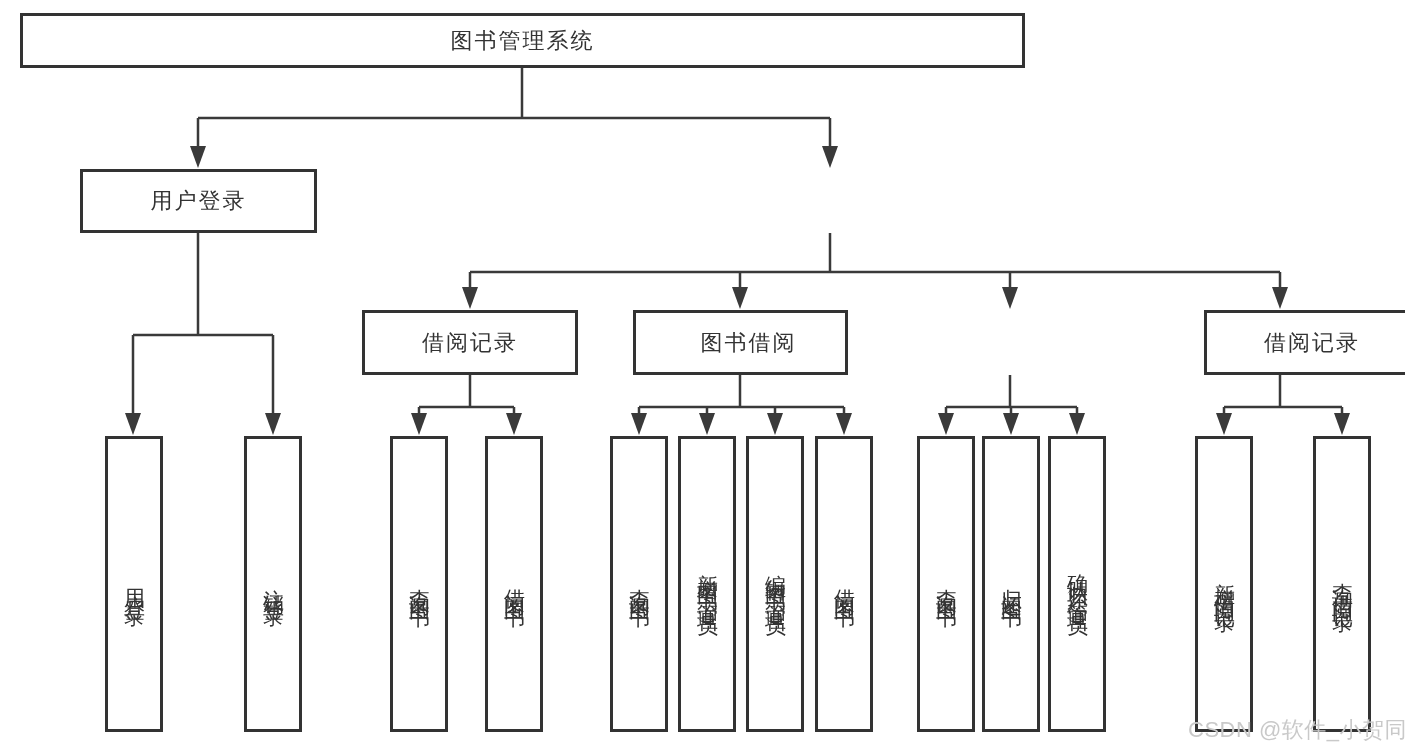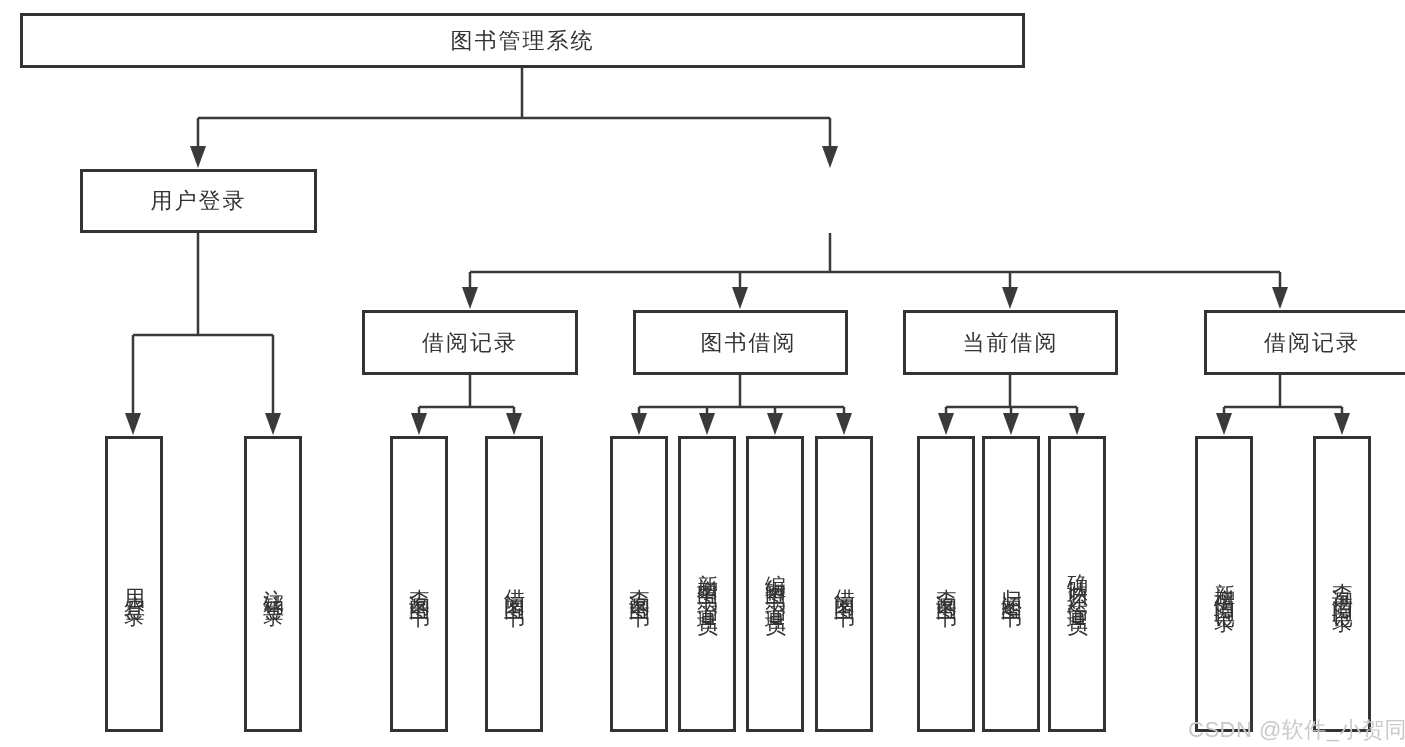--- a/index.html
+++ b/index.html
@@ -106,23 +106,20 @@
   <div class="node h-node branch b0">
     <span>用户登录</span>
   </div>
 
   <div class="node h-node module m0">
     <span>借阅记录</span>
   </div>
   <div class="node h-node module m1">
     <span>图书借阅</span>
   </div>
-  <div class="node h-node module m2">
-    <span>当前借阅</span>
-  </div>
   <div class="node h-node module m3">
     <span>借阅记录</span>
   </div>
 
   <div class="node leaf l0">用户登录</div>
   <div class="node leaf l1">注销登录</div>
   <div class="node leaf l2">查询图书</div>
   <div class="node leaf l3">借阅图书</div>
   <div class="node leaf l4">查询图书</div>
   <div class="node leaf l5">新增图书（管理员）</div>

